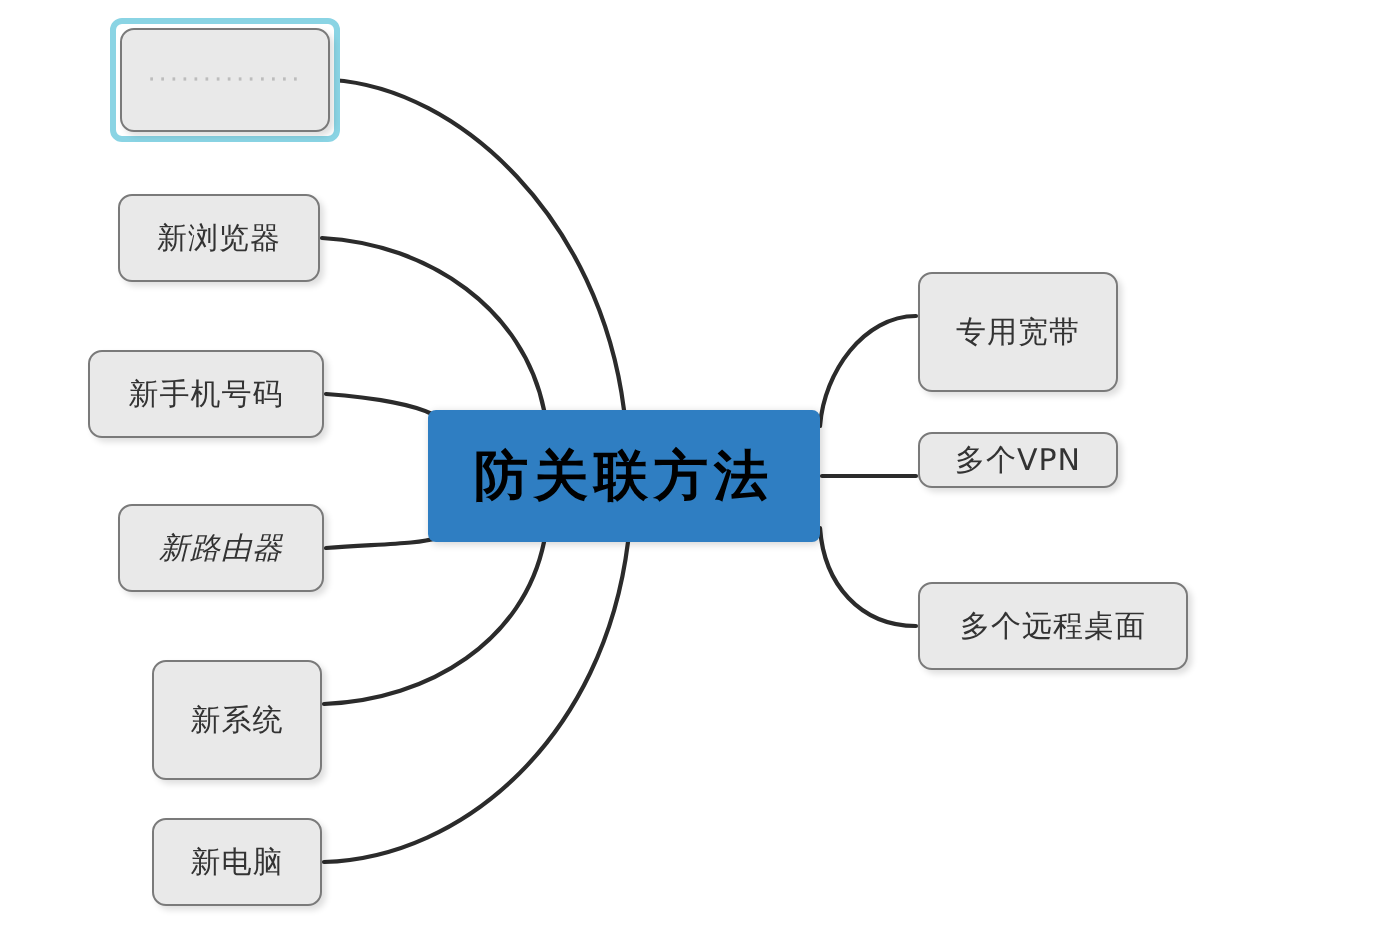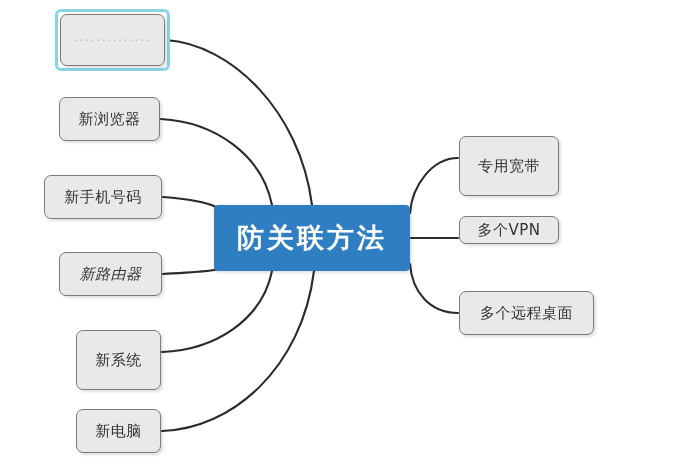--- a/index.html
+++ b/index.html
@@ -36,21 +36,21 @@
     border: 1.3px solid #7a7a7a;
     box-shadow: 2px 2px 3px rgba(0,0,0,0.13);
     color: #333333;
     font-size: 15px;
     letter-spacing: 0.5px;
   }
   .node.central {
     background: #2f7ec2;
     border: 1px solid #2f7ec2;
     border-radius: 4px;
-    color: #ffffff;
+    color: #000000;
     font-size: 27px;
     font-weight: bold;
     letter-spacing: 3px;
     box-shadow: 1px 1px 4px rgba(0,0,0,0.18);
     z-index: 6;
   }
   .selection-ring {
     position: absolute;
     box-sizing: border-box;
     border: 3px solid #8ad4e4;

